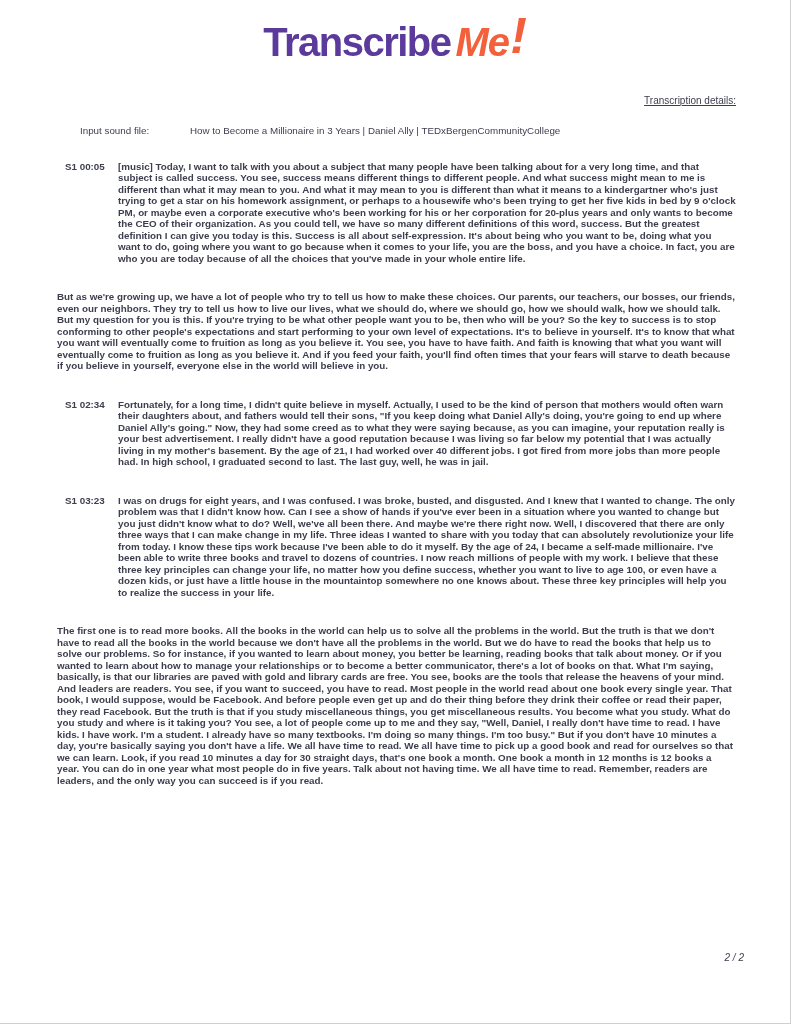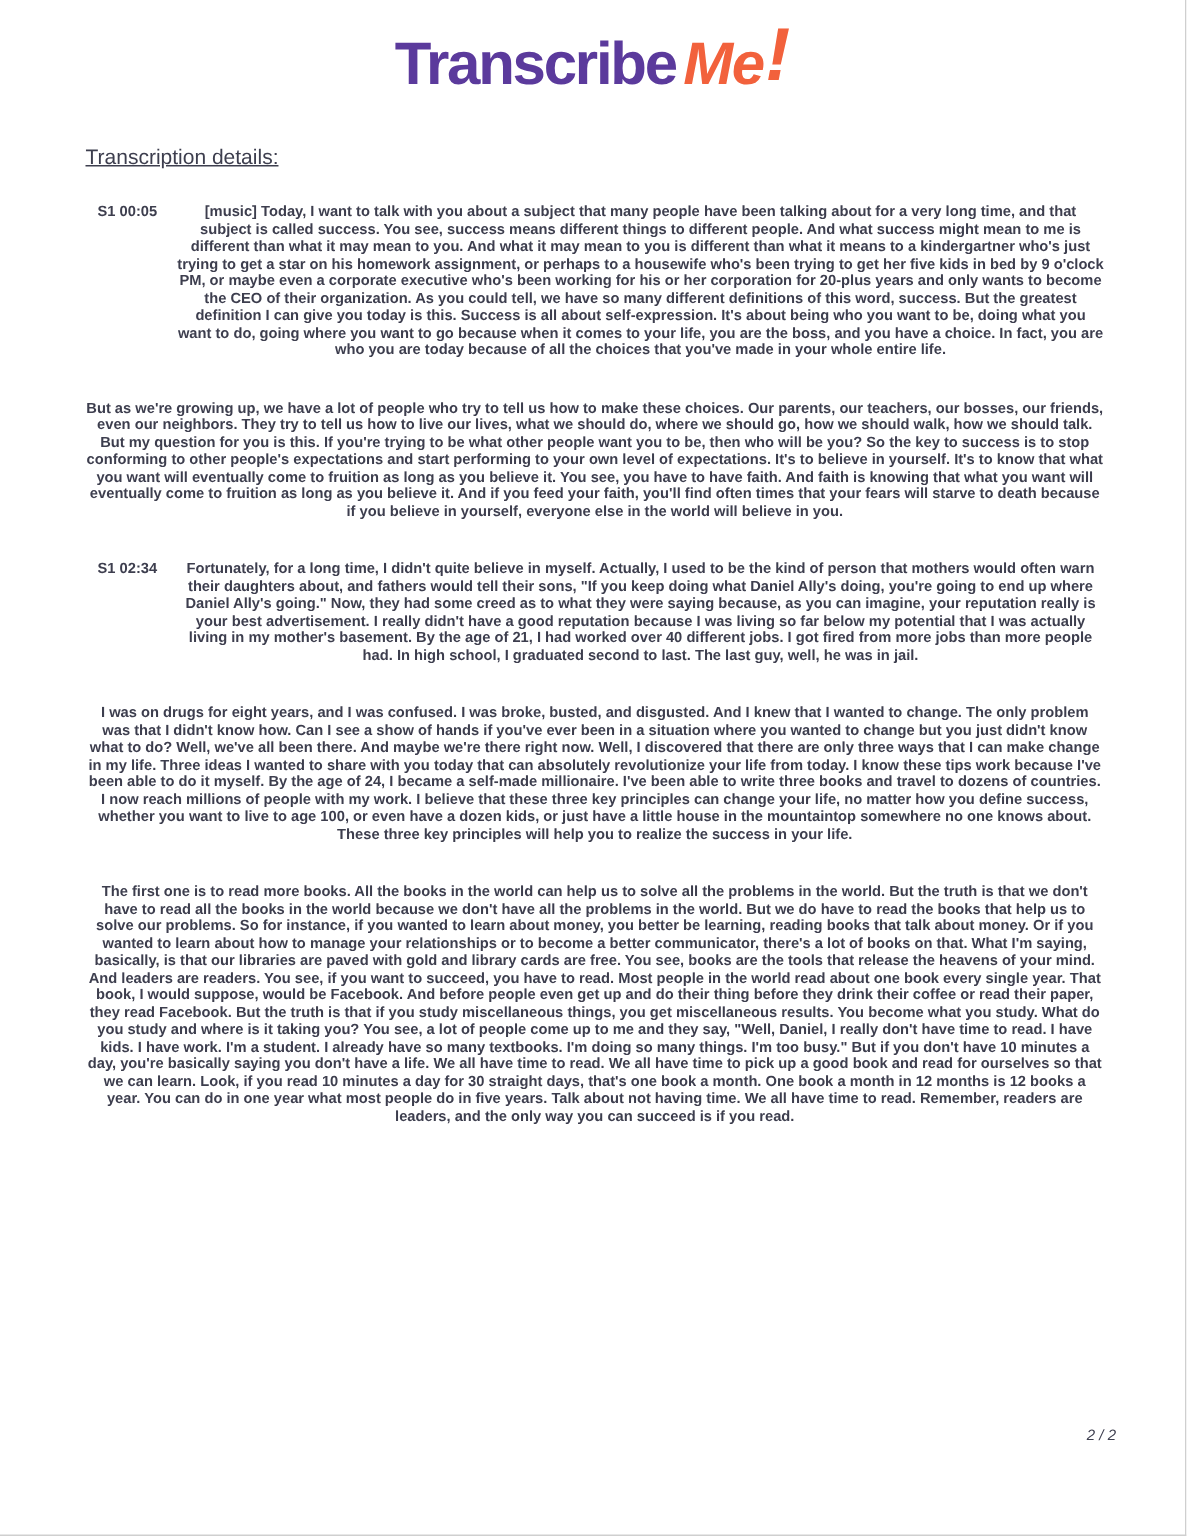--- a/index.html
+++ b/index.html
@@ -38,41 +38,42 @@
     font-style: italic;
     font-size: 50px;
     vertical-align: 3px;
     margin-left: 1px;
   }
 
   .content { padding: 0 54px 0 57px; }
 
   .section-heading {
     text-decoration: underline;
-    font-size: 14px;
+    font-size: 10px;
     margin-top: 30px;
+    text-align: right;
   }
 
   .details-rows { margin-left: 23px; margin-top: 19px; }
   .detail-row { display: flex; margin-bottom: 12px; line-height: 11.5px; }
   .detail-label { width: 110px; flex-shrink: 0; }
   .detail-value { flex: 1; }
 
   .results-heading { margin-top: 15px; }
 
   .transcript { margin-top: 24px; font-weight: bold; }
   .para { display: flex; margin-bottom: 27px; line-height: 11.5px; }
   .ts {
     width: 43px;
     margin-left: 8px;
     margin-right: 10px;
     flex-shrink: 0;
     white-space: nowrap;
   }
-  .para-text { flex: 1; text-align: center; }
+  .para-text { flex: 1; text-align: left; }
 
   .page-number {
     position: absolute;
     right: 46px;
     bottom: 60px;
     font-style: italic;
     font-size: 10px;
     color: var(--ink);
   }
 </style>
@@ -81,40 +82,45 @@
 
 <div class="page">
 
   <div class="logo"><span class="logo-a">Transcribe</span><span class="logo-b">Me</span><span class="logo-c">!</span></div>
 
   <div class="content">
 
     <div class="section-heading">Transcription details:</div>
 
     <div class="details-rows">
+      <div class="detail-row">
+        <div class="detail-label">Input sound file:</div>
+        <div class="detail-value">How to Become a Millionaire in 3 Years | Daniel Ally | TEDxBergenCommunityCollege</div>
+      </div>
     </div>
 
 
     <div class="transcript">
 
       <div class="para">
         <div class="ts">S1 00:05</div>
         <div class="para-text">[music] Today, I want to talk with you about a subject that many people have been talking about for a very long time, and that subject is called success. You see, success means different things to different people. And what success might mean to me is different than what it may mean to you. And what it may mean to you is different than what it means to a kindergartner who's just trying to get a star on his homework assignment, or perhaps to a housewife who's been trying to get her five kids in bed by 9 o'clock PM, or maybe even a corporate executive who's been working for his or her corporation for 20-plus years and only wants to become the CEO of their organization. As you could tell, we have so many different definitions of this word, success. But the greatest definition I can give you today is this. Success is all about self-expression. It's about being who you want to be, doing what you want to do, going where you want to go because when it comes to your life, you are the boss, and you have a choice. In fact, you are who you are today because of all the choices that you've made in your whole entire life.</div>
       </div>
 
       <div class="para">
         <div class="para-text">But as we're growing up, we have a lot of people who try to tell us how to make these choices. Our parents, our teachers, our bosses, our friends, even our neighbors. They try to tell us how to live our lives, what we should do, where we should go, how we should walk, how we should talk. But my question for you is this. If you're trying to be what other people want you to be, then who will be you? So the key to success is to stop conforming to other people's expectations and start performing to your own level of expectations. It's to believe in yourself. It's to know that what you want will eventually come to fruition as long as you believe it. You see, you have to have faith. And faith is knowing that what you want will eventually come to fruition as long as you believe it. And if you feed your faith, you'll find often times that your fears will starve to death because if you believe in yourself, everyone else in the world will believe in you.</div>
       </div>
 
       <div class="para">
         <div class="ts">S1 02:34</div>
         <div class="para-text">Fortunately, for a long time, I didn't quite believe in myself. Actually, I used to be the kind of person that mothers would often warn their daughters about, and fathers would tell their sons, "If you keep doing what Daniel Ally's doing, you're going to end up where Daniel Ally's going." Now, they had some creed as to what they were saying because, as you can imagine, your reputation really is your best advertisement. I really didn't have a good reputation because I was living so far below my potential that I was actually living in my mother's basement. By the age of 21, I had worked over 40 different jobs. I got fired from more jobs than more people had. In high school, I graduated second to last. The last guy, well, he was in jail.</div>
       </div>
 
       <div class="para">
+        <div class="ts">S1 03:23</div>
         <div class="para-text">I was on drugs for eight years, and I was confused. I was broke, busted, and disgusted. And I knew that I wanted to change. The only problem was that I didn't know how. Can I see a show of hands if you've ever been in a situation where you wanted to change but you just didn't know what to do? Well, we've all been there. And maybe we're there right now. Well, I discovered that there are only three ways that I can make change in my life. Three ideas I wanted to share with you today that can absolutely revolutionize your life from today. I know these tips work because I've been able to do it myself. By the age of 24, I became a self-made millionaire. I've been able to write three books and travel to dozens of countries. I now reach millions of people with my work. I believe that these three key principles can change your life, no matter how you define success, whether you want to live to age 100, or even have a dozen kids, or just have a little house in the mountaintop somewhere no one knows about. These three key principles will help you to realize the success in your life.</div>
       </div>
 
       <div class="para">
         <div class="para-text">The first one is to read more books. All the books in the world can help us to solve all the problems in the world. But the truth is that we don't have to read all the books in the world because we don't have all the problems in the world. But we do have to read the books that help us to solve our problems. So for instance, if you wanted to learn about money, you better be learning, reading books that talk about money. Or if you wanted to learn about how to manage your relationships or to become a better communicator, there's a lot of books on that. What I'm saying, basically, is that our libraries are paved with gold and library cards are free. You see, books are the tools that release the heavens of your mind. And leaders are readers. You see, if you want to succeed, you have to read. Most people in the world read about one book every single year. That book, I would suppose, would be Facebook. And before people even get up and do their thing before they drink their coffee or read their paper, they read Facebook. But the truth is that if you study miscellaneous things, you get miscellaneous results. You become what you study. What do you study and where is it taking you? You see, a lot of people come up to me and they say, "Well, Daniel, I really don't have time to read. I have kids. I have work. I'm a student. I already have so many textbooks. I'm doing so many things. I'm too busy." But if you don't have 10 minutes a day, you're basically saying you don't have a life. We all have time to read. We all have time to pick up a good book and read for ourselves so that we can learn. Look, if you read 10 minutes a day for 30 straight days, that's one book a month. One book a month in 12 months is 12 books a year. You can do in one year what most people do in five years. Talk about not having time. We all have time to read. Remember, readers are leaders, and the only way you can succeed is if you read.</div>
       </div>
 
     </div>
   </div>
 

